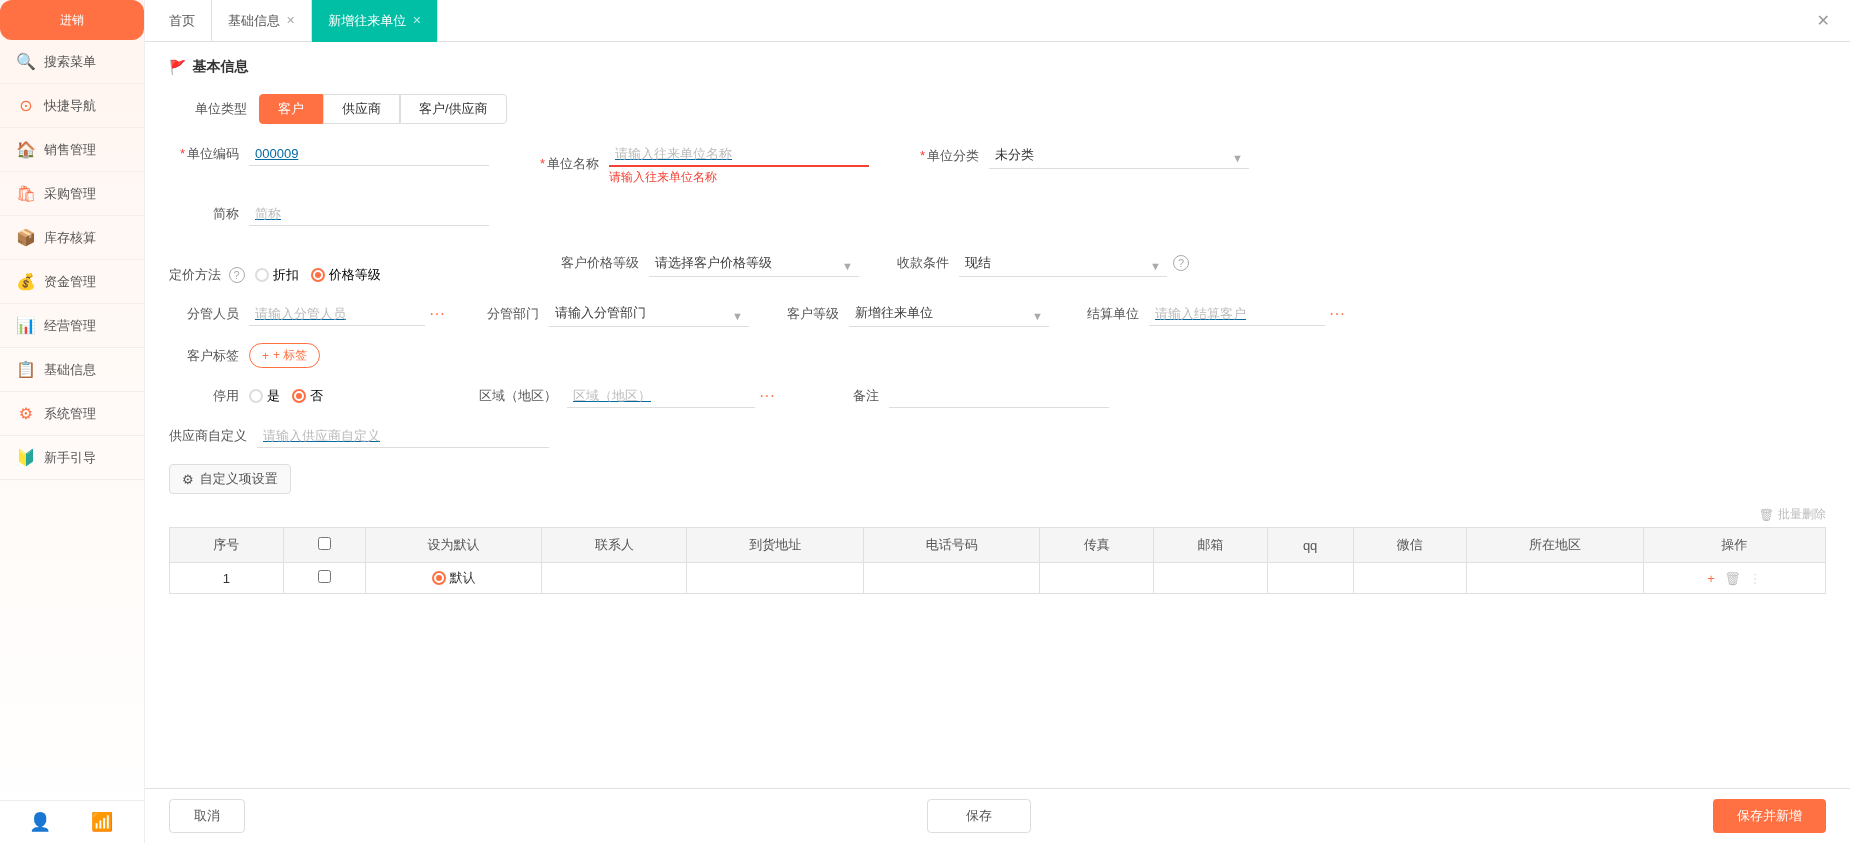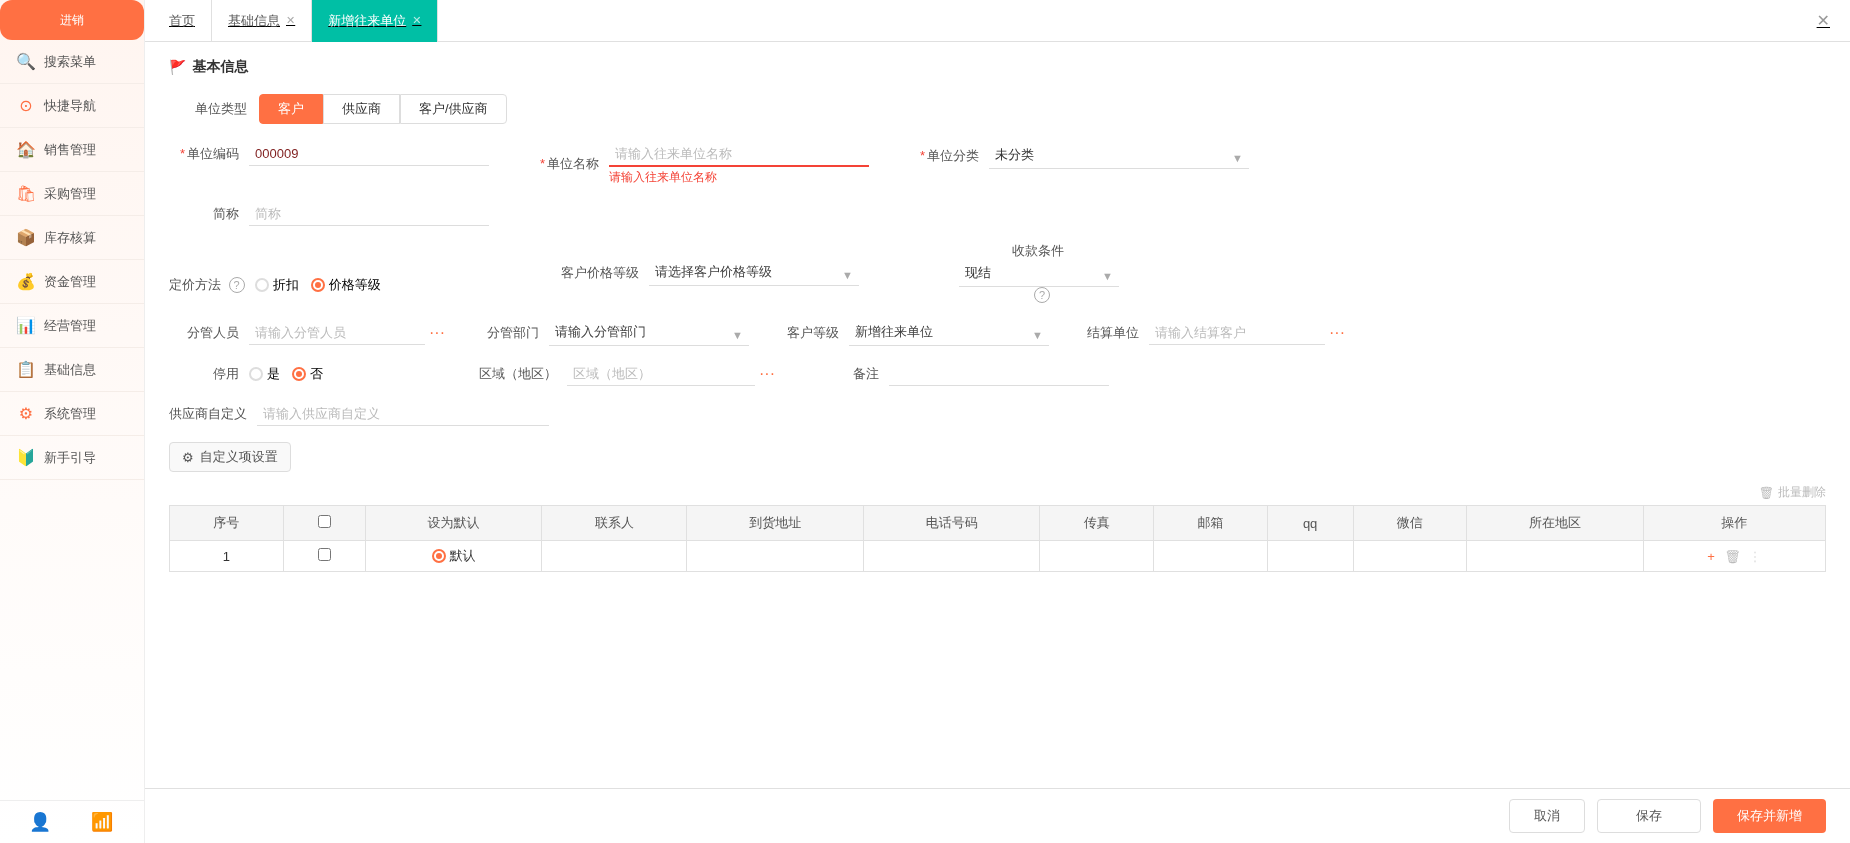--- a/index.html
+++ b/index.html
@@ -55,21 +55,20 @@
 
     
     .tab-bar {
       background: #fff;
       border-bottom: 1px solid #e0e0e0;
       display: flex;
       align-items: center;
       height: 42px;
       padding: 0 8px;
       flex-shrink: 0;
-      text-decoration: underline;
     }
     .tab {
       display: flex;
       align-items: center;
       height: 42px;
       padding: 0 16px;
       font-size: 13px;
       color: #555;
       cursor: pointer;
       border-right: 1px solid #e0e0e0;
@@ -171,22 +170,23 @@
       color: #f44336;
       margin-right: 2px;
     }
     .field-input {
       flex: 1;
       border: none;
       border-bottom: 1px solid #ddd;
       padding: 4px 6px;
       font-size: 13px;
       outline: none;
-      color: #7f1d1d;
+      color: #0369a1;
       min-width: 0;
+      text-decoration: underline;
     }
     .field-input.error {
       border-bottom: 2px solid #f44336;
     }
     .field-input::placeholder { color: #bbb; }
     .error-msg {
       color: #f44336;
       font-size: 12px;
       margin-top: 2px;
       display: block;
@@ -300,21 +300,21 @@
       text-align: center;
       color: #333;
     }
 
     
     .footer-bar {
       background: #fff;
       border-top: 1px solid #e0e0e0;
       padding: 10px 24px;
       display: flex;
-      justify-content: flex-end;
+      justify-content: space-between;
       gap: 12px;
       flex-shrink: 0;
     }
     .btn-cancel {
       padding: 7px 24px;
       border: 1px solid #ddd;
       border-radius: 4px;
       background: #fff;
       color: #555;
       font-size: 13px;
@@ -508,21 +508,21 @@
       </div>
       <div style="width:30px;"></div>
       <div class="form-field" style="max-width:300px;">
         <span class="field-label" style="min-width:90px;">客户价格等级</span>
         <div class="field-select" style="min-width:160px;">
           <span class="field-select-placeholder">请选择客户价格等级</span>
           <span class="chevron">▼</span>
         </div>
       </div>
       <div style="width:30px;"></div>
-      <div class="form-field" style="max-width:300px;flex-direction:column;">
+      <div class="form-field" style="max-width:300px;">
         <span class="field-label" style="min-width:70px;">收款条件</span>
         <div class="field-select" style="min-width:160px;">
           <span class="field-select-text">现结</span>
           <span class="chevron">▼</span>
         </div>
         <span class="help-icon" style="margin-left:6px;">?</span>
       </div>
     </div>
 
     
@@ -550,20 +550,29 @@
       </div>
       <div style="width:20px;"></div>
       <div class="form-field" style="max-width:280px;">
         <span class="field-label">结算单位</span>
         <input class="field-input" type="text" placeholder="请输入结算客户" style="">
         <span class="dots-btn">···</span>
       </div>
     </div>
 
     
+    <div class="form-row" style="align-items:center;">
+      <div class="form-field">
+        <span class="field-label">客户标签</span>
+        <button class="tag-btn">
+          <span>+</span>
+          <span>+ 标签</span>
+        </button>
+      </div>
+    </div>
 
     
     <div class="form-row" style="align-items:center;">
       <div class="form-field" style="max-width:280px;">
         <span class="field-label">停用</span>
         <div class="radio-group">
           <div class="radio-item">
             <div class="radio-circle"></div>
             <span>是</span>
           </div>

